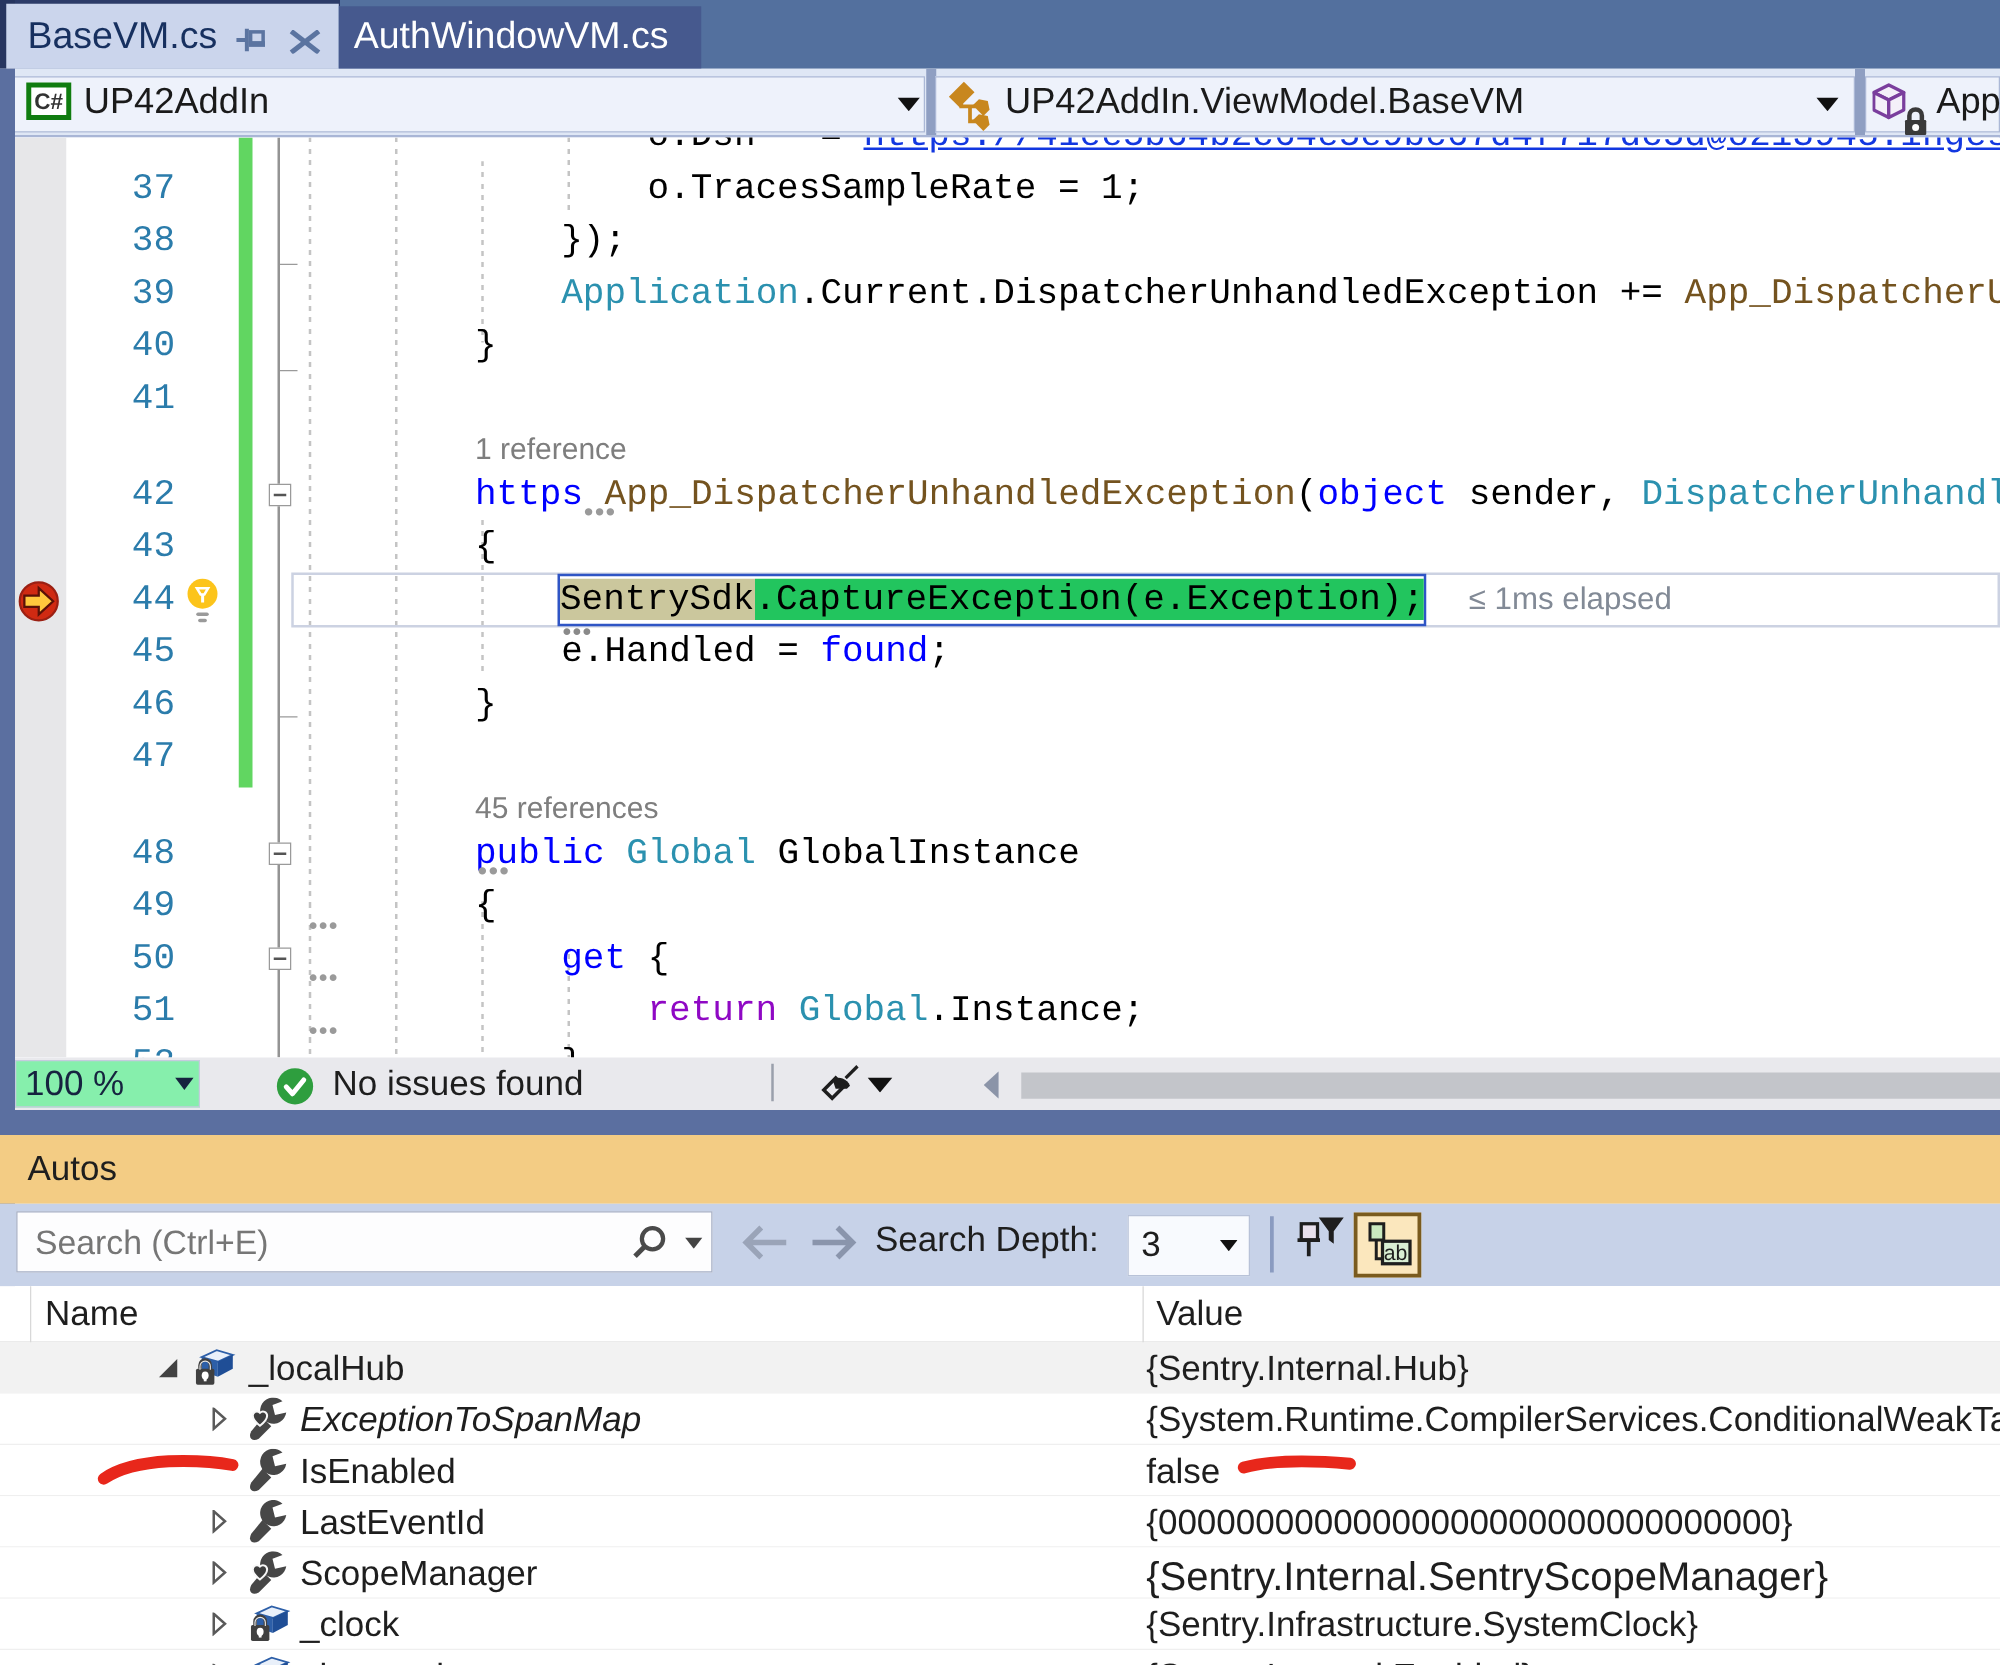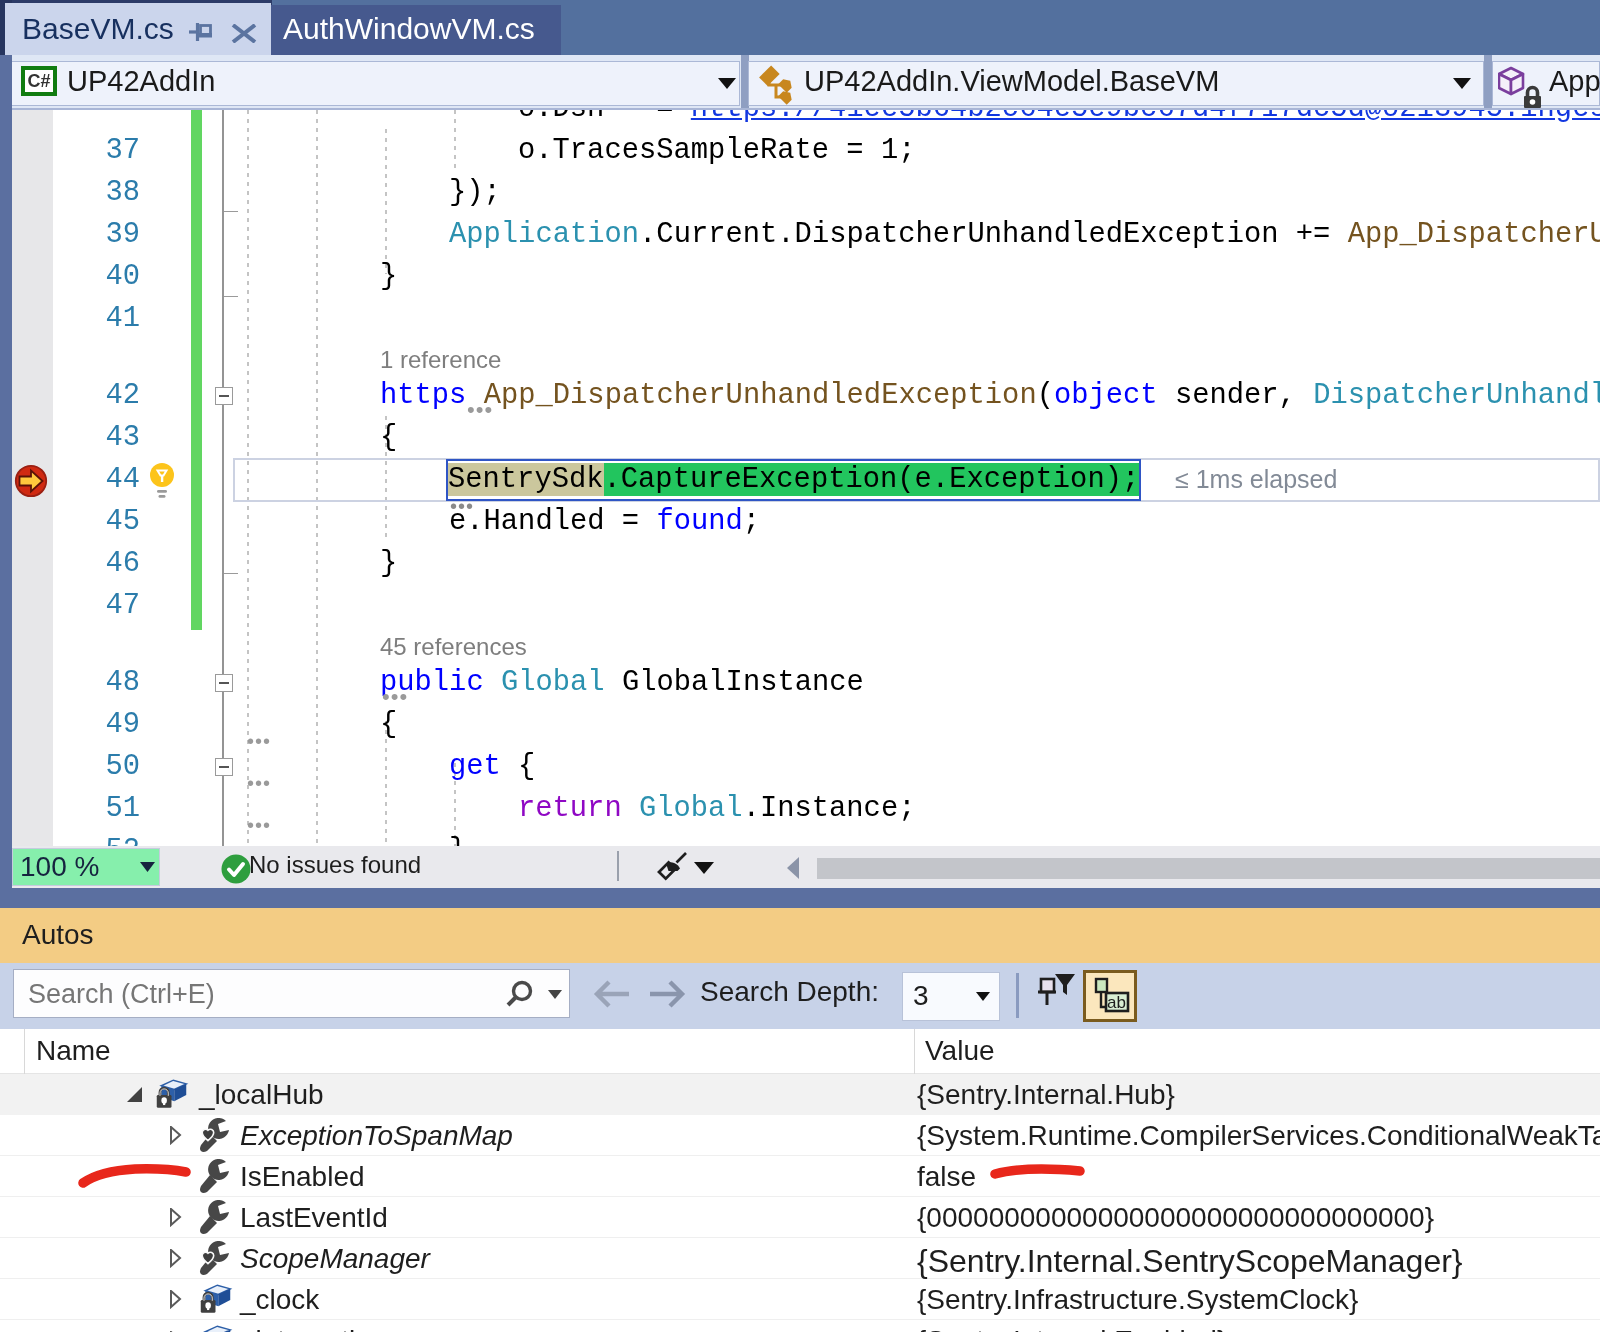--- a/index.html
+++ b/index.html
@@ -200,21 +200,21 @@
   <div class="abs" style="left:0;top:2px;width:148px;height:38px;background:#86efac;border:1px solid #c5cbde;box-sizing:border-box;">
     <div class="abs" style="left:7px;top:2px;font-size:28px;color:#16233f;">100 %</div>
     <svg class="abs" style="left:127px;top:13px;" width="15" height="10" viewBox="0 0 15 10">
         <polygon points="0,0 15,0 7.5,10" fill="#16233f"></polygon>
       </svg>
   </div>
   <svg class="abs" style="left:209px;top:8px;" width="30" height="30" viewBox="0 0 30 30">
     <circle cx="15" cy="15" r="14.5" fill="#2e9e3e"></circle>
     <path d="M8 15.5 L13 21 L22 10" fill="none" stroke="#fff" stroke-width="4" stroke-linecap="round" stroke-linejoin="round"></path>
   </svg>
-  <div class="abs" style="left:237px;top:5px;font-size:24px;color:#1e1e1e;text-align:center;">No issues found</div>
+  <div class="abs" style="left:254px;top:5px;font-size:28px;color:#1e1e1e;text-align:center;">No issues found</div>
   <div class="abs" style="left:605px;top:5px;width:2px;height:30px;background:#9aa0ac;"></div>
 
   <svg class="abs" style="left:644px;top:6px;" width="34" height="32" viewBox="0 0 34 32">
     <line x1="20.5" y1="10.5" x2="30" y2="1" stroke="#1e1e1e" stroke-width="2.6"></line>
     <path d="M10 11.5 A10 10 0 0 1 24 16.5 L21.5 19 L12.5 19 Z" fill="#1e1e1e"></path>
     <rect x="4.5" y="13.5" width="13.5" height="9.5" fill="none" stroke="#1e1e1e" stroke-width="2.8" transform="rotate(-45 11.5 18.5)"></rect>
   </svg>
   <svg class="abs" style="left:682px;top:16px;" width="20" height="12" viewBox="0 0 20 12">
       <polygon points="0,0 20,0 10,12" fill="#111"></polygon>
     </svg>
@@ -321,21 +321,21 @@
     <div class="abs" style="left:917px;top:5px;font-size:28px;color:#1e1e1e;">{00000000000000000000000000000000}</div>
   </div>
   <div class="abs row" style="top:209px;">
     <svg class="abs tri" style="left:169px;top:11px;">
         <polygon points="2,1 2,17 11,9" fill="none" stroke="#5a5a5a" stroke-width="2"></polygon>
       </svg>
     <svg class="abs" style="left:197px;top:3px;" width="36" height="36" viewBox="0 0 36 36">
         <use href="#wrench"></use>
         <use href="#heartov"></use>
       </svg>
-    <div class="abs" style="left:240px;top:5px;font-size:28px;color:#1e1e1e;font-style:italic;">ScopeManager</div>
+    <div class="abs" style="left:240px;top:5px;font-size:28px;color:#1e1e1e;">ScopeManager</div>
     <div class="abs" style="left:917px;top:5px;font-size:32px;color:#1e1e1e;">{Sentry.Internal.SentryScopeManager}</div>
   </div>
   <div class="abs row" style="top:250px;">
     <svg class="abs tri" style="left:169px;top:11px;">
         <polygon points="2,1 2,17 11,9" fill="none" stroke="#5a5a5a" stroke-width="2"></polygon>
       </svg>
     <svg class="abs" style="left:198px;top:3px;" width="35" height="34" viewBox="0 0 38 36">
         <use href="#brick"></use>
       </svg>
     <div class="abs" style="left:240px;top:5px;font-size:28px;color:#1e1e1e;">_clock</div>

